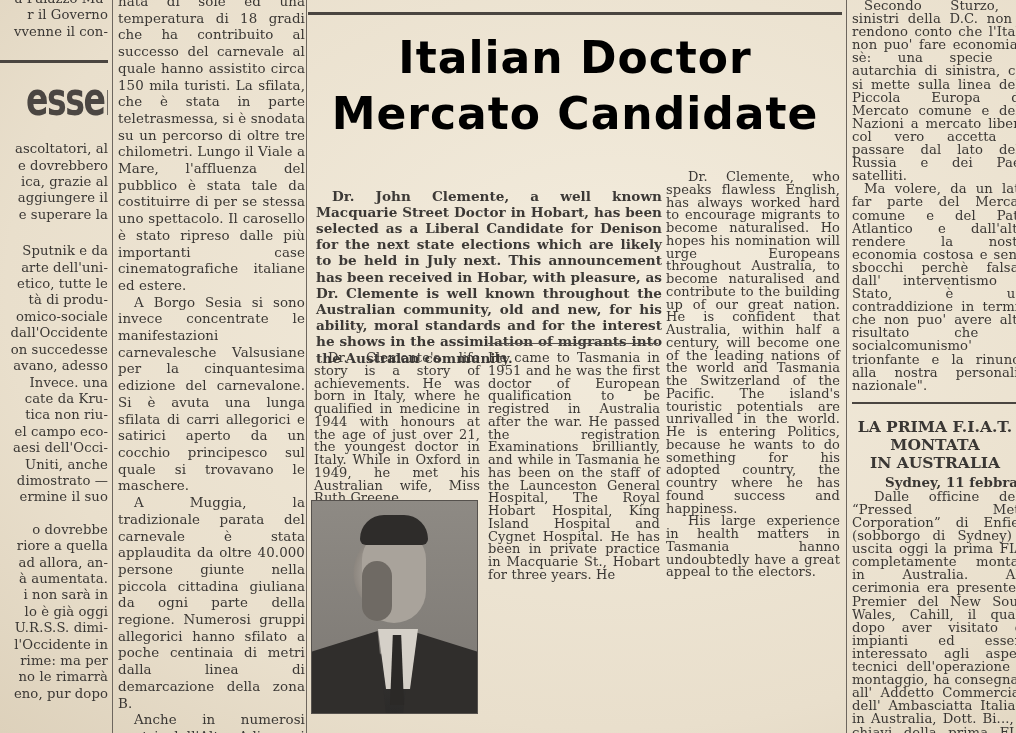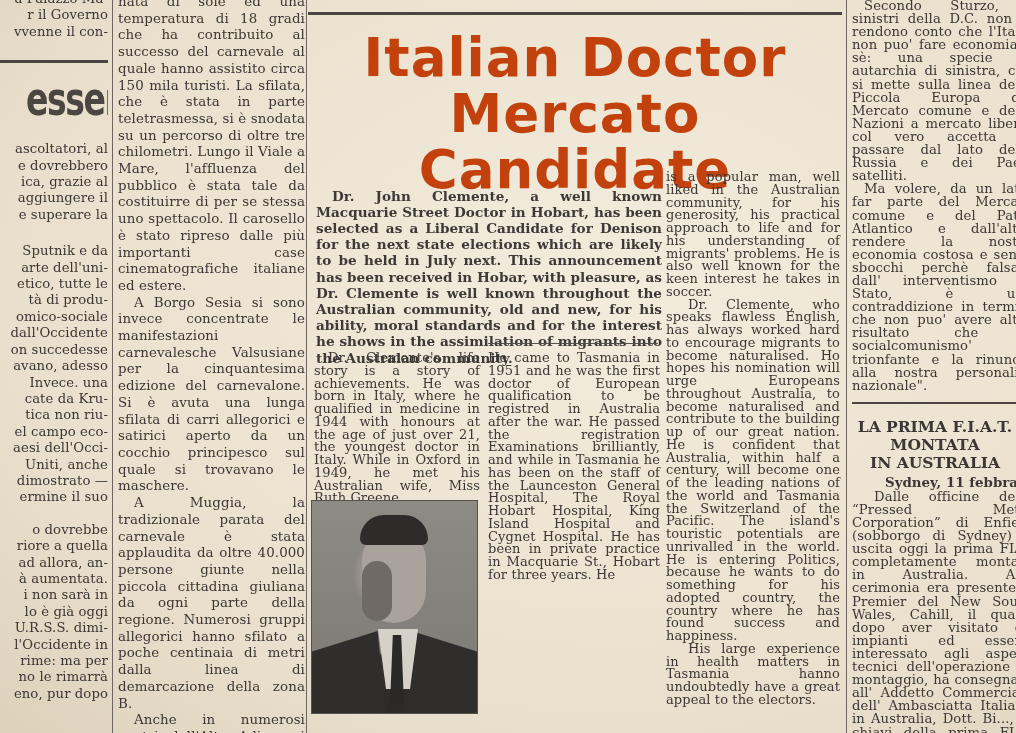--- a/index.html
+++ b/index.html
@@ -26,22 +26,22 @@
   }
 
   
   #col-b { left:118px; width:187px; }
   #col-b .p { font-size:13.4px; line-height:16.7px; }
 
   
   #article { left:308px; width:534px; top:0; height:733px; }
   #headline {
     position:absolute; left:0; top:30px; width:534px; text-align:center;
-    font-family:"DejaVu Sans", sans-serif; font-weight:bold; color:#c2410c;
-    font-size:53px; line-height:56px; letter-spacing:1px;
+    font-family:"DejaVu Sans", sans-serif; font-weight:bold; color:#000000;
+    font-size:44px; line-height:56px; letter-spacing:1px;
   }
   #lede {
     position:absolute; left:8px; top:174px; width:346px;
     font-family:"DejaVu Serif", serif; font-weight:bold; font-size:13.6px; line-height:16.2px;
     text-align:justify; text-indent:16px; color:#3c3936;
   }
   .acol { position:absolute; font-size:13px; line-height:12.8px; }
   .acol .p { font-size:13px; line-height:12.75px; }
   #acol1 { left:6px; top:352px; width:166px; }
   #acol2 { left:180px; top:352px; width:172px; }
@@ -151,21 +151,20 @@
     <div class="face"></div>
     <div class="shadow"></div>
     <div class="hair"></div>
   </div>
 
   <div class="acol" id="acol2">
     <p class="p">He came to Tasmania in 1951 and he was the first doctor of European qualification to be registred in Australia after the war. He passed the registration Examinations brilliantly, and while in Tasmania he has been on the staff of the Launceston General Hospital, The Royal Hobart Hospital, King Island Hospital and Cygnet Hospital. He has been in private practice in Macquarie St., Hobart for three years. He</p>
   </div>
 
   <div class="acol" id="acol3">
-    <p class="p" style="text-indent:0">is a popular man, well liked in the Australian community, for his generosity, his practical approach to life and for his understanding of migrants' problems. He is also well known for the keen interest he takes in soccer.</p>
     <p class="p" style="text-indent:22px">Dr. Clemente, who speaks flawless English, has always worked hard to encourage migrants to become naturalised. Ho hopes his nomination will urge Europeans throughout Australia, to become naturalised and contribute to the building up of our great nation. He is confident that Australia, within half a century, will become one of the leading nations of the world and Tasmania the Switzerland of the Pacific. The island's touristic potentials are unrivalled in the world. He is entering Politics, because he wants to do something for his adopted country, the country where he has found success and happiness.</p>
     <p class="p" style="text-indent:22px">His large experience in health matters in Tasmania hanno undoubtedly have a great appeal to the electors.</p>
   </div>
 </div>
 <div class="rule-v" style="left:846px;height:733px"></div>
 
 <div class="col" id="col-d" style="top:-1px">
   <p class="p" style="text-indent:12px">Secondo Sturzo, i sinistri della D.C. non si rendono conto che l'Italia non puo' fare economia a sè: una specie di autarchia di sinistra, che si mette sulla linea della Piccola Europa del Mercato comune e delle Nazioni a mercato libero, col vero accetta di passare dal lato della Russia e dei Paesi satelliti.</p>
   <p class="p" style="text-indent:12px">Ma volere, da un lato, far parte del Mercato comune e del Patto Atlantico e dall'altro rendere la nostra economia costosa e senza sbocchi perchè falsata dall' interventismo di Stato, è una contraddizione in termini che non puo' avere altro risultato che il socialcomunismo' trionfante e la rinuncia alla nostra personalità nazionale".</p>
   <div style="height:2px;background:#4a4540;margin:10px 14px 0 0;"></div>

